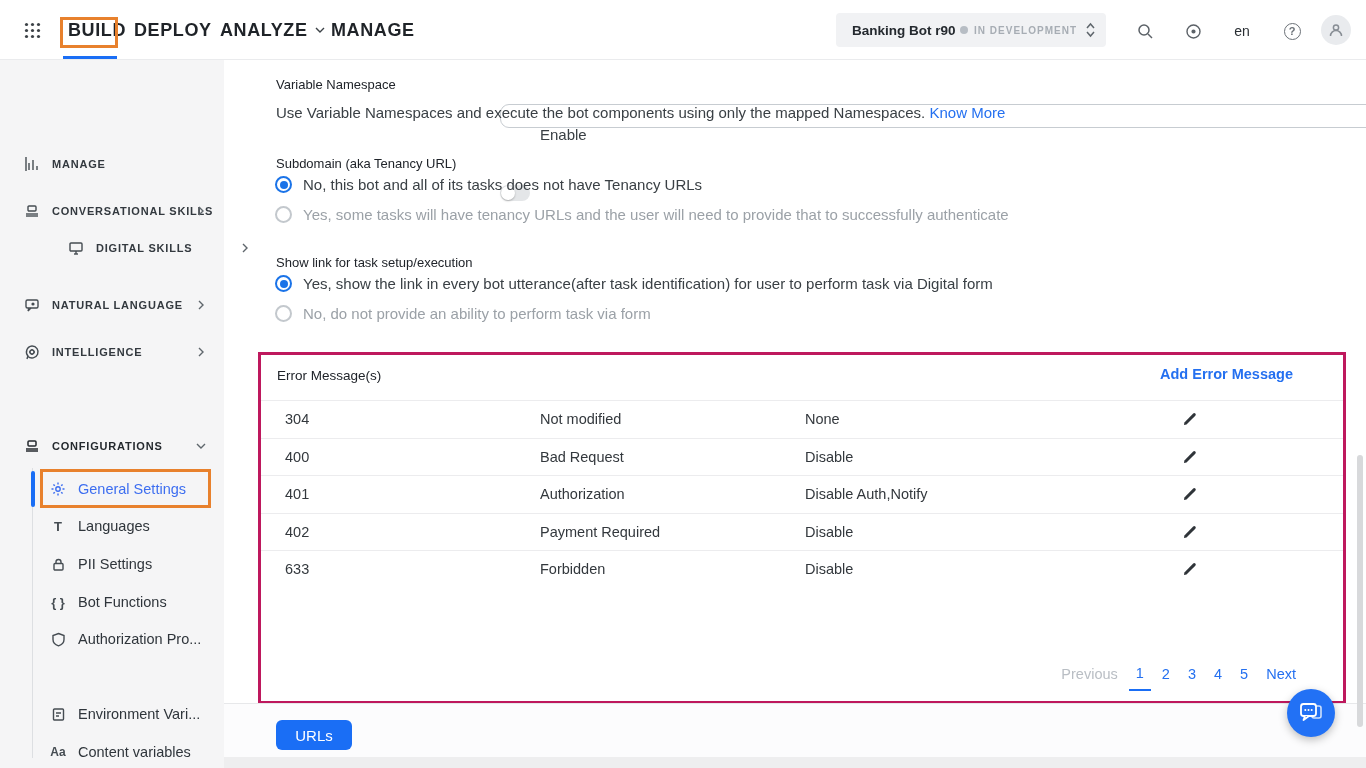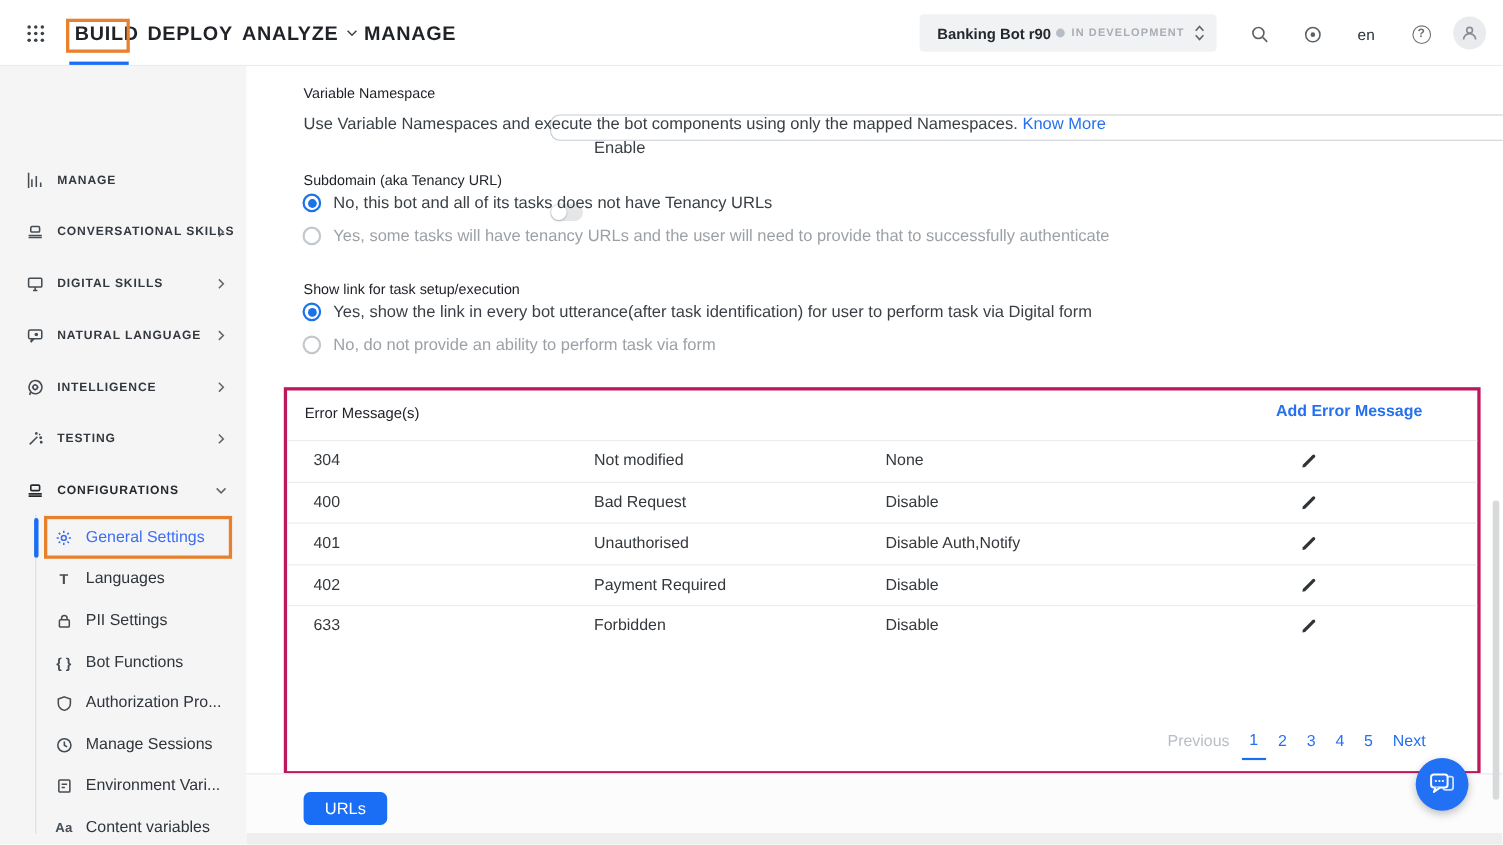--- a/index.html
+++ b/index.html
@@ -138,21 +138,21 @@
           <span class="c2">Bad Request</span>
           <span class="c3">Disable</span>
           <span class="edit">
               <svg width="18" height="18" viewBox="0 0 18 18">
                 <path d="M3 15 L3.4 12.4 L12.2 3.6 a1.5 1.5 0 0 1 2.1 0 l0 0 a1.5 1.5 0 0 1 0 2.1 L5.5 14.5 Z" fill="#2f3439"></path>
               </svg>
             </span>
         </div>
         <div class="trow">
           <span class="c1">401</span>
-          <span class="c2">Unauthorised</span>
+          <span class="c2">Authorization</span>
           <span class="c3">Disable Auth,Notify</span>
           <span class="edit">
               <svg width="18" height="18" viewBox="0 0 18 18">
                 <path d="M3 15 L3.4 12.4 L12.2 3.6 a1.5 1.5 0 0 1 2.1 0 l0 0 a1.5 1.5 0 0 1 0 2.1 L5.5 14.5 Z" fill="#2f3439"></path>
               </svg>
             </span>
         </div>
         <div class="trow">
           <span class="c1">402</span>
           <span class="c2">Payment Required</span>
@@ -212,21 +212,21 @@
             <path d="M2 13h12"></path>
           </svg>
         </span>
       <span class="lbl">CONVERSATIONAL SKILLS</span>
       <span class="chev">
           <svg width="10" height="10" viewBox="0 0 10 10" fill="none" stroke="#5f666c" stroke-width="1.4">
             <path d="M3 1l4 4-4 4"></path>
           </svg>
         </span>
     </div>
-    <div class="side-item" style="top:174px;">
+    <div class="side-item" style="top:164px;margin-left:44px;">
       <span class="ico">
           <svg width="16" height="16" viewBox="0 0 16 16" fill="none" stroke="#454c52" stroke-width="1.4">
             <rect x="2" y="3" width="12" height="8" rx="1"></rect>
             <path d="M6 14h4"></path>
             <path d="M8 11v3"></path>
           </svg>
         </span>
       <span class="lbl">DIGITAL SKILLS</span>
       <span class="chev">
           <svg width="10" height="10" viewBox="0 0 10 10" fill="none" stroke="#5f666c" stroke-width="1.4">
@@ -257,37 +257,20 @@
             <path d="M8 5v1M8 10v1M5 8h1M10 8h1"></path>
           </svg>
         </span>
       <span class="lbl">INTELLIGENCE</span>
       <span class="chev">
           <svg width="10" height="10" viewBox="0 0 10 10" fill="none" stroke="#5f666c" stroke-width="1.4">
             <path d="M3 1l4 4-4 4"></path>
           </svg>
         </span>
     </div>
-    <div class="side-item" style="top:315px;">
-      <span class="ico">
-          <svg width="16" height="16" viewBox="0 0 16 16" fill="none" stroke="#454c52" stroke-width="1.4">
-            <path d="M3 13L10 6"></path>
-            <path d="M11.5 4.5l1-1"></path>
-            <circle cx="13" cy="7" r="0.6" fill="#454c52"></circle>
-            <circle cx="9" cy="3" r="0.6" fill="#454c52"></circle>
-            <circle cx="13.5" cy="11" r="0.6" fill="#454c52"></circle>
-          </svg>
-        </span>
-      <span class="lbl">TESTING</span>
-      <span class="chev">
-          <svg width="10" height="10" viewBox="0 0 10 10" fill="none" stroke="#5f666c" stroke-width="1.4">
-            <path d="M3 1l4 4-4 4"></path>
-          </svg>
-        </span>
-    </div>
     <div class="side-item bold" style="top:362px;">
       <span class="ico">
           <svg width="16" height="16" viewBox="0 0 16 16" fill="none" stroke="#24292e" stroke-width="1.5">
             <rect x="4" y="3" width="8" height="5" rx="1"></rect>
             <path d="M2 11h12"></path>
             <path d="M2 13h12"></path>
           </svg>
         </span>
       <span class="lbl">CONFIGURATIONS</span>
       <span class="chev">
@@ -326,29 +309,20 @@
       <span class="ico">{ }</span>
       <span class="lbl">Bot Functions</span>
     </div>
     <div class="sub-item" style="top:560px;">
       <span class="ico">
           <svg width="15" height="15" viewBox="0 0 15 15" fill="none" stroke="#454c52" stroke-width="1.4">
             <path d="M7.5 1.5l5.5 2v4c0 3.2-2.3 5.3-5.5 6.3C4.3 12.8 2 10.7 2 7.5v-4z"></path>
           </svg>
         </span>
       <span class="lbl">Authorization Pro...</span>
-    </div>
-    <div class="sub-item" style="top:598px;">
-      <span class="ico">
-          <svg width="15" height="15" viewBox="0 0 15 15" fill="none" stroke="#454c52" stroke-width="1.4">
-            <circle cx="7.5" cy="7.5" r="6"></circle>
-            <path d="M7.5 4v3.5l2.5 1.5"></path>
-          </svg>
-        </span>
-      <span class="lbl">Manage Sessions</span>
     </div>
     <div class="sub-item" style="top:635px;">
       <span class="ico">
           <svg width="15" height="15" viewBox="0 0 15 15" fill="none" stroke="#454c52" stroke-width="1.4">
             <rect x="2.5" y="2" width="10" height="11" rx="1"></rect>
             <path d="M5 6h5M5 9h3"></path>
           </svg>
         </span>
       <span class="lbl">Environment Vari...</span>
     </div>

